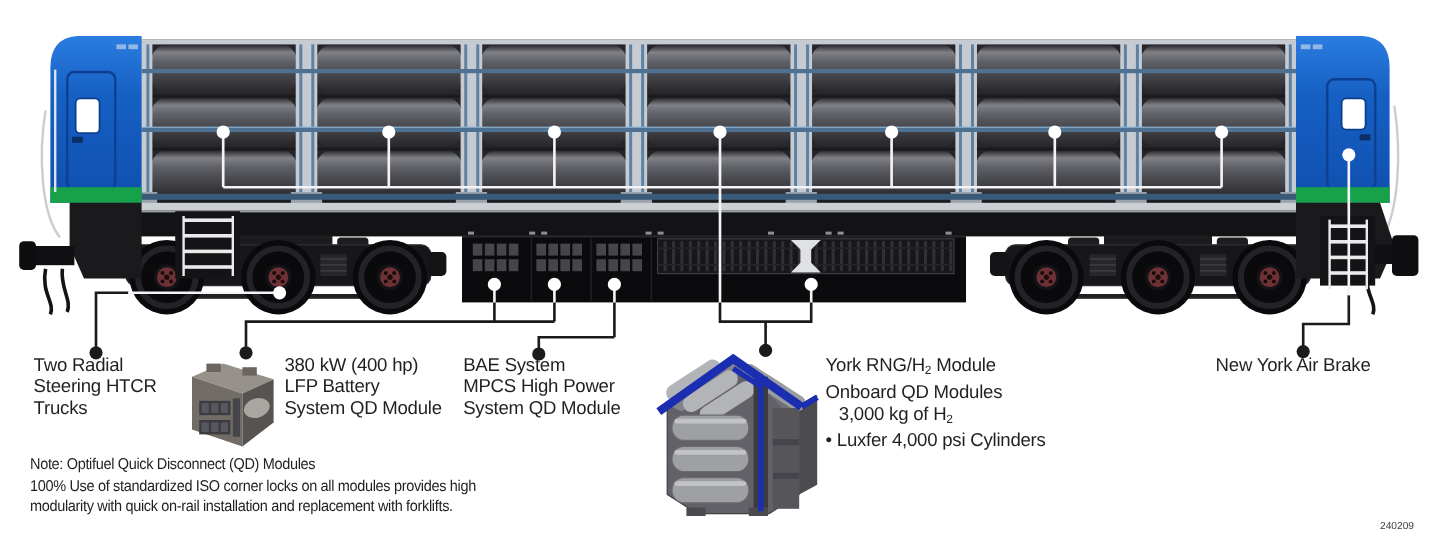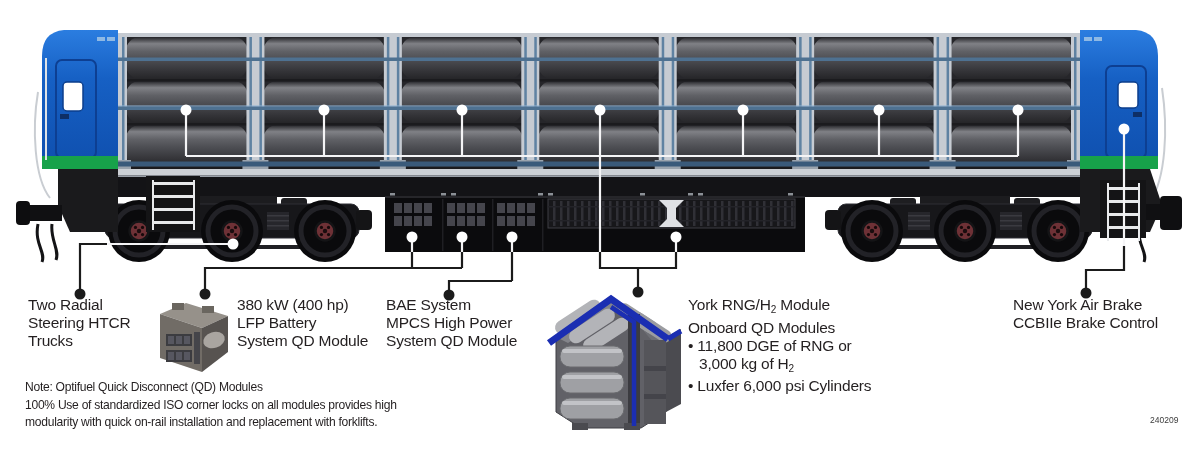--- a/index.html
+++ b/index.html
@@ -417,30 +417,28 @@
 
   <div class="lbl" style="left:386px;top:296px;">
     <div>BAE System</div>
     <div>MPCS High Power</div>
     <div>System QD Module</div>
   </div>
 
   <div class="lbl" style="left:688px;top:296px;">
     <div><span>York RNG/H</span><span class="sub">2</span><span> Module</span></div>
     <div>Onboard QD Modules</div>
-    <div>• 11,800 DGE of RNG or</div>
     <div class="indent"><span>3,000 kg of H</span><span class="sub">2</span></div>
-    <div>• Luxfer 6,000 psi Cylinders</div>
+    <div>• Luxfer 4,000 psi Cylinders</div>
   </div>
 
   <div class="lbl" style="left:1013px;top:296px;">
     <div>New York Air Brake</div>
-    <div>CCBIIe Brake Control</div>
   </div>
 
   <div class="note" style="left:25px;top:378px;">
     <div>Note: Optifuel Quick Disconnect (QD) Modules</div>
     <div>100% Use of standardized ISO corner locks on all modules provides high</div>
     <div>modularity with quick on-rail installation and replacement with forklifts.</div>
   </div>
 
-  <div class="doc" style="left:1150px;top:415px;text-align:right;">240209</div>
+  <div class="doc" style="left:1150px;top:433px;text-align:right;">240209</div>
 </div>
 
 </body></html>

